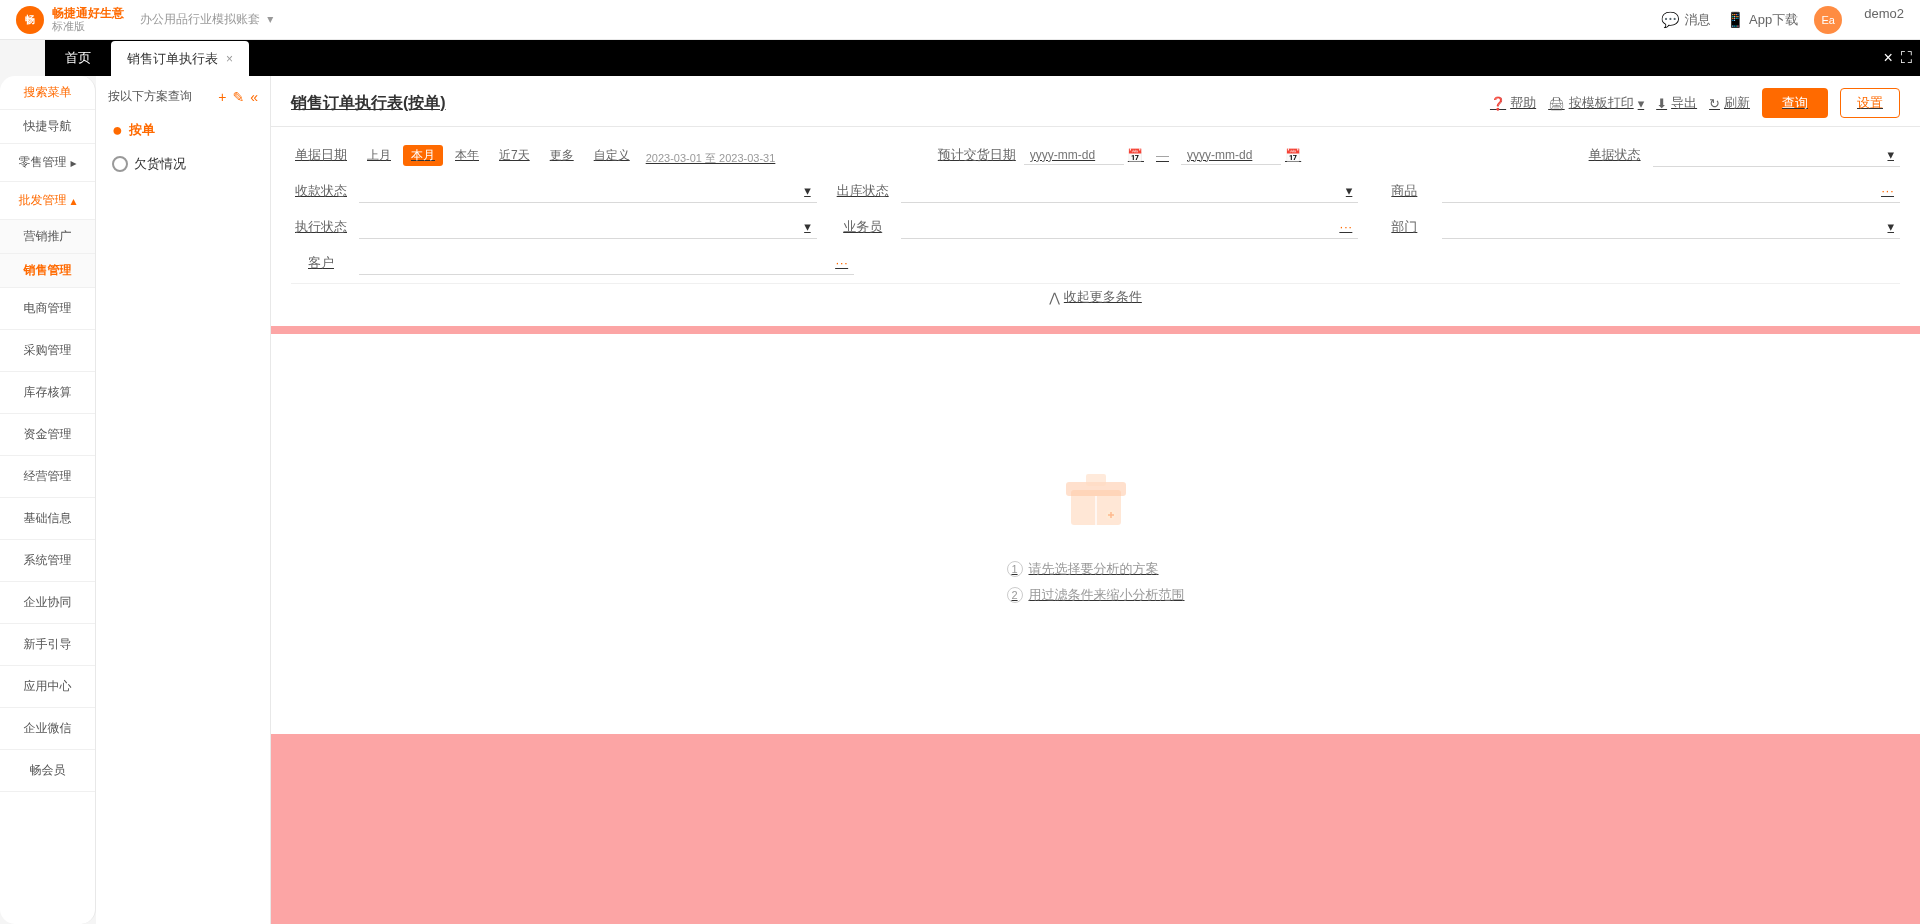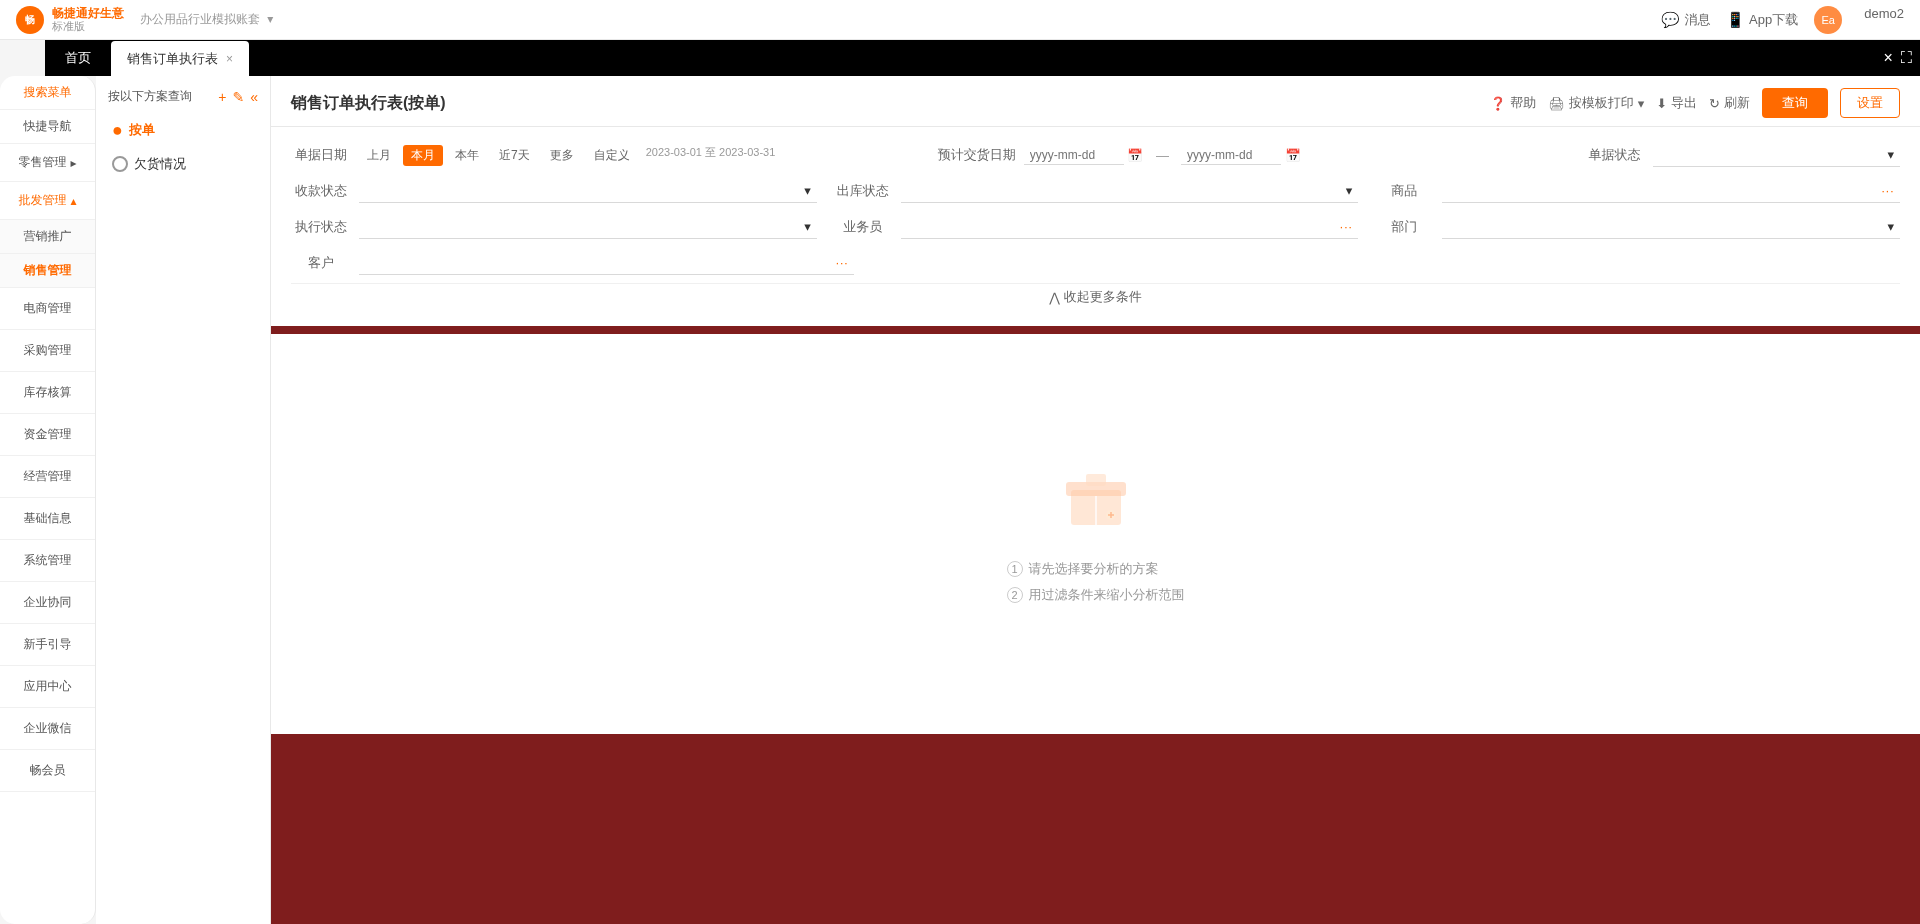--- a/index.html
+++ b/index.html
@@ -156,22 +156,23 @@
       cursor: pointer;
       color: #333;
     }
     .left-panel-item.active { color: #ff6a00; font-weight: bold; }
     .dot-circle { width: 16px; height: 16px; border-radius: 50%; border: 2px solid #999; display: flex; align-items: center; justify-content: center; }
 
     
     .main-content {
       flex: 1;
       overflow: auto;
-      background: #7f1d1d;
+      background: #fca5a5;
       padding: 0;
+      text-decoration: underline;
     }
 
     
     .page-header {
       background: #fff;
       padding: 12px 20px 0;
       border-bottom: 1px solid #e8e8e8;
     }
     .page-header-row {
       display: flex;
@@ -427,21 +428,21 @@
           <button class="btn-outline">设置</button>
         </div>
       </div>
     </div>
 
     <div class="filter-area">
 
       <div class="filter-row">
         <div class="filter-item" style="flex:2">
           <span class="filter-label">单据日期</span>
-          <div style="display:flex;align-items:flex-start;gap:4px;flex-wrap:wrap">
+          <div style="display:flex;align-items:flex-end;gap:4px;flex-wrap:wrap">
             <span class="date-tag">上月</span>
             <span class="date-tag active-tag">本月</span>
             <span class="date-tag">本年</span>
             <span class="date-tag">近7天</span>
             <span class="date-tag">更多</span>
             <span class="date-tag">自定义</span>
             <span style="font-size:11px;color:#999;margin-left:4px">2023-03-01 至 2023-03-31</span>
           </div>
         </div>
         <div class="filter-item" style="flex:2">

